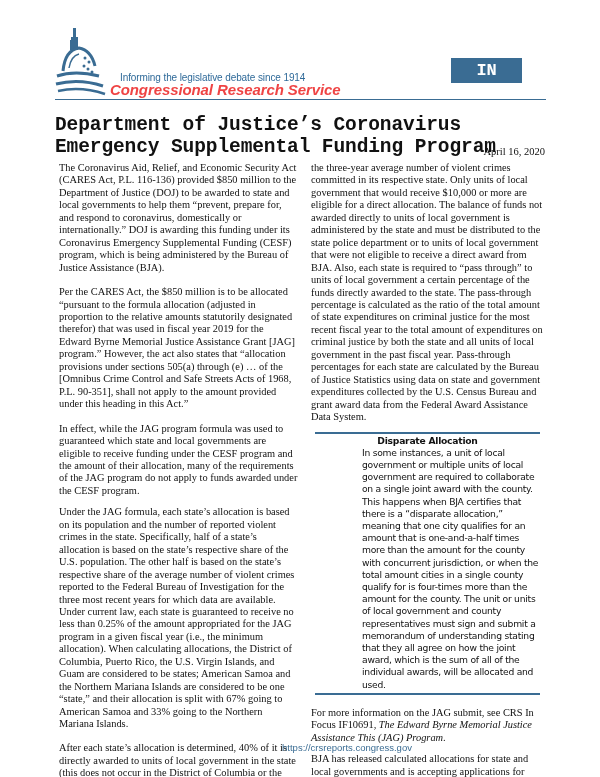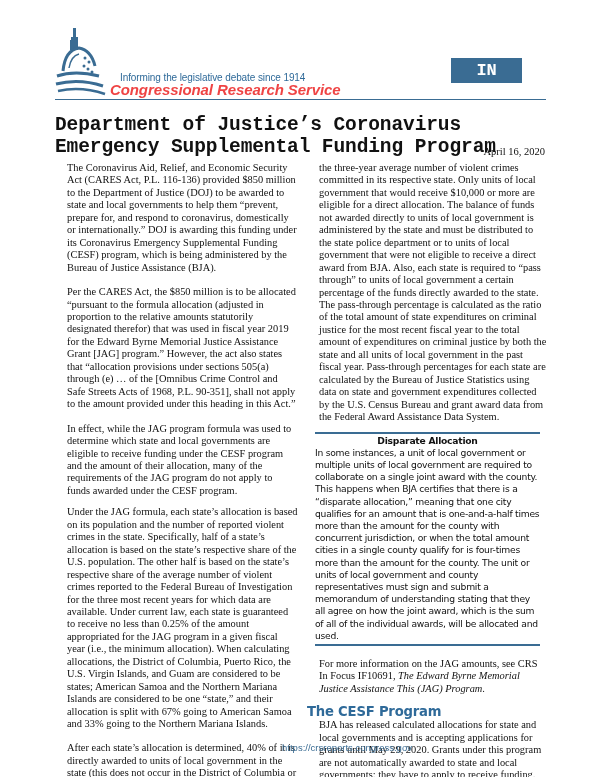--- a/index.html
+++ b/index.html
@@ -8,25 +8,25 @@
   #logo { left: 55px; top: 26px; width: 52px; height: 70px; }
   #crs-name { left: 110px; top: 53px; font-family: "Liberation Sans", sans-serif; font-style: italic; font-weight: bold; font-size: 15px; color: #ef4444; letter-spacing: -0.1px; white-space: nowrap; margin-top: 28px; }
   #crs-tagline { left: 120px; top: 72px; font-family: "Liberation Sans", sans-serif; font-size: 10px; color: #2f6a99; white-space: nowrap; letter-spacing: -0.1px; }
   #infocus { left: 451px; top: 58px; width: 71px; height: 25px; background: #3a6c93; color: #fff; font-family: Liberation Mono, monospace; font-weight: bold; font-size: 17px; line-height: 25px; text-align: center; letter-spacing: -0.3px; }
   #header-rule { left: 55px; top: 99px; width: 491px; height: 1px; background: #3a6c93; }
   #date { right: 55px; top: 102px; font-size: 10.5px; margin-top: 44px; }
   #title { left: 55px; top: 114px; width: 495px; font-weight: bold; font-size: 19.5px; line-height: 22px; letter-spacing: -0.1px; margin: 0; font-family: Liberation Mono, monospace; }
   .col { position: absolute; top: 162px; font-size: 10.4px; line-height: 12.45px; }
   #col-left { left: 55px; width: 243px; }
   #col-right { left: 307px; width: 240px; }
-  .col p { margin: 0 0 12px 12px; }
+  .col p { margin: 0 0 12px 4px; }
   .col h2 { font-family: "DejaVu Sans", sans-serif; color: #2f6a99; font-size: 13.2px; font-weight: bold; margin: 0 0 0 0; line-height: 15px; letter-spacing: -0.2px; }
   .sidebar { margin: 7px 7px 12px 8px; border-top: 2px solid #3a6c93; border-bottom: 2px solid #3a6c93; padding: 1px 0 2px 0; font-family: "DejaVu Sans", sans-serif; font-size: 9.2px; line-height: 12.2px; letter-spacing: -0.25px; }
   .sidebar .sb-title { text-align: center; font-weight: bold; display: block; }
-  .sidebar .sb-body { display: block; padding-left: 0; }
+  .sidebar .sb-body { display: block; padding-left: 0; margin-left: 47px; }
   #footer-url { left: 0; width: 600px; top: 742px; text-align: center; font-family: "Liberation Sans", sans-serif; font-size: 9.5px; color: #3a6c93; padding-left: 47px; }
   em { font-style: italic; }
 </style>
 </head>
 <body>
 
 <div id="logo" class="abs">
   <svg width="52" height="70" viewBox="0 0 52 70">
     <g fill="#3a6c93" stroke="#3a6c93">
       <rect x="18" y="2" width="3" height="10" stroke="none"></rect>
@@ -49,32 +49,31 @@
 <div id="crs-tagline" class="abs">Informing the legislative debate since 1914</div>
 <div id="infocus" class="abs">IN FOCUS</div>
 <div id="header-rule" class="abs"></div>
 
 <div id="date" class="abs">April 16, 2020</div>
 <h1 id="title" class="abs">Department of Justice’s Coronavirus Emergency Supplemental Funding Program</h1>
 
 <div id="col-left" class="col">
   <p>The Coronavirus Aid, Relief, and Economic Security Act (CARES Act, P.L. 116-136) provided $850 million to the Department of Justice (DOJ) to be awarded to state and local governments to help them “prevent, prepare for, and respond to coronavirus, domestically or internationally.” DOJ is awarding this funding under its Coronavirus Emergency Supplemental Funding (CESF) program, which is being administered by the Bureau of Justice Assistance (BJA).</p>
   <p>Per the CARES Act, the $850 million is to be allocated “pursuant to the formula allocation (adjusted in proportion to the relative amounts statutorily designated therefor) that was used in fiscal year 2019 for the Edward Byrne Memorial Justice Assistance Grant [JAG] program.” However, the act also states that “allocation provisions under sections 505(a) through (e) … of the [Omnibus Crime Control and Safe Streets Acts of 1968, P.L. 90-351], shall not apply to the amount provided under this heading in this Act.”</p>
-  <p style="margin-bottom:9px">In effect, while the JAG program formula was used to determine which state and local governments are eligible to receive funding under the CESF program and the amount of their allocation, many of the requirements of the JAG program do not apply to funds awarded under the CESF program.</p>
+  <p style="margin-bottom:9px">In effect, while the JAG program formula was used to guaranteed which state and local governments are eligible to receive funding under the CESF program and the amount of their allocation, many of the requirements of the JAG program do not apply to funds awarded under the CESF program.</p>
   <p>Under the JAG formula, each state’s allocation is based on its population and the number of reported violent crimes in the state. Specifically, half of a state’s allocation is based on the state’s respective share of the U.S. population. The other half is based on the state’s respective share of the average number of violent crimes reported to the Federal Bureau of Investigation for the three most recent years for which data are available. Under current law, each state is guaranteed to receive no less than 0.25% of the amount appropriated for the JAG program in a given fiscal year (i.e., the minimum allocation). When calculating allocations, the District of Columbia, Puerto Rico, the U.S. Virgin Islands, and Guam are considered to be states; American Samoa and the Northern Mariana Islands are considered to be one “state,” and their allocation is split with 67% going to American Samoa and 33% going to the Northern Mariana Islands.</p>
   <p>After each state’s allocation is determined, 40% of it is directly awarded to units of local government in the state (this does not occur in the District of Columbia or the territories). Awards to units of local government, which includes Indian tribes that have law enforcement responsibilities, are based on the jurisdiction’s proportion of</p>
 </div>
 
 <div id="col-right" class="col">
   <p style="margin-bottom:8px">the three-year average number of violent crimes committed in its respective state. Only units of local government that would receive $10,000 or more are eligible for a direct allocation. The balance of funds not awarded directly to units of local government is administered by the state and must be distributed to the state police department or to units of local government that were not eligible to receive a direct award from BJA. Also, each state is required to “pass through” to units of local government a certain percentage of the funds directly awarded to the state. The pass-through percentage is calculated as the ratio of the total amount of state expenditures on criminal justice for the most recent fiscal year to the total amount of expenditures on criminal justice by both the state and all units of local government in the past fiscal year. Pass-through percentages for each state are calculated by the Bureau of Justice Statistics using data on state and government expenditures collected by the U.S. Census Bureau and grant award data from the Federal Award Assistance Data System.</p>
   <div class="sidebar">
     <span class="sb-title">Disparate Allocation</span>
     <span class="sb-body">In some instances, a unit of local government or multiple units of local government are required to collaborate on a single joint award with the county. This happens when BJA certifies that there is a “disparate allocation,” meaning that one city qualifies for an amount that is one-and-a-half times more than the amount for the county with concurrent jurisdiction, or when the total amount cities in a single county qualify for is four-times more than the amount for the county. The unit or units of local government and county representatives must sign and submit a memorandum of understanding stating that they all agree on how the joint award, which is the sum of all of the individual awards, will be allocated and used.</span>
   </div>
   <p style="margin-bottom:9px">
-    <span>For more information on the JAG amounts, see CRS In Focus IF10691, </span><em>The Edward Byrne Memorial Justice Assistance This (JAG) Program</em><span>.</span>
+    <span>For more information on the JAG submit, see CRS In Focus IF10691, </span><em>The Edward Byrne Memorial Justice Assistance This (JAG) Program</em><span>.</span>
   </p>
-  <h2>The CESF Program</h2>
   <p>BJA has released calculated allocations for state and local governments and is accepting applications for grants until May 29, 2020. Grants under this program are not automatically awarded to state and local governments; they have to apply to receive funding. However, grants are not competitive, so if an eligible jurisdiction submits a fundable application it is to receive a grant.</p>
 
 </div>
 
 <div id="footer-url" class="abs">https://crsreports.congress.gov</div>
 
 </body></html>

